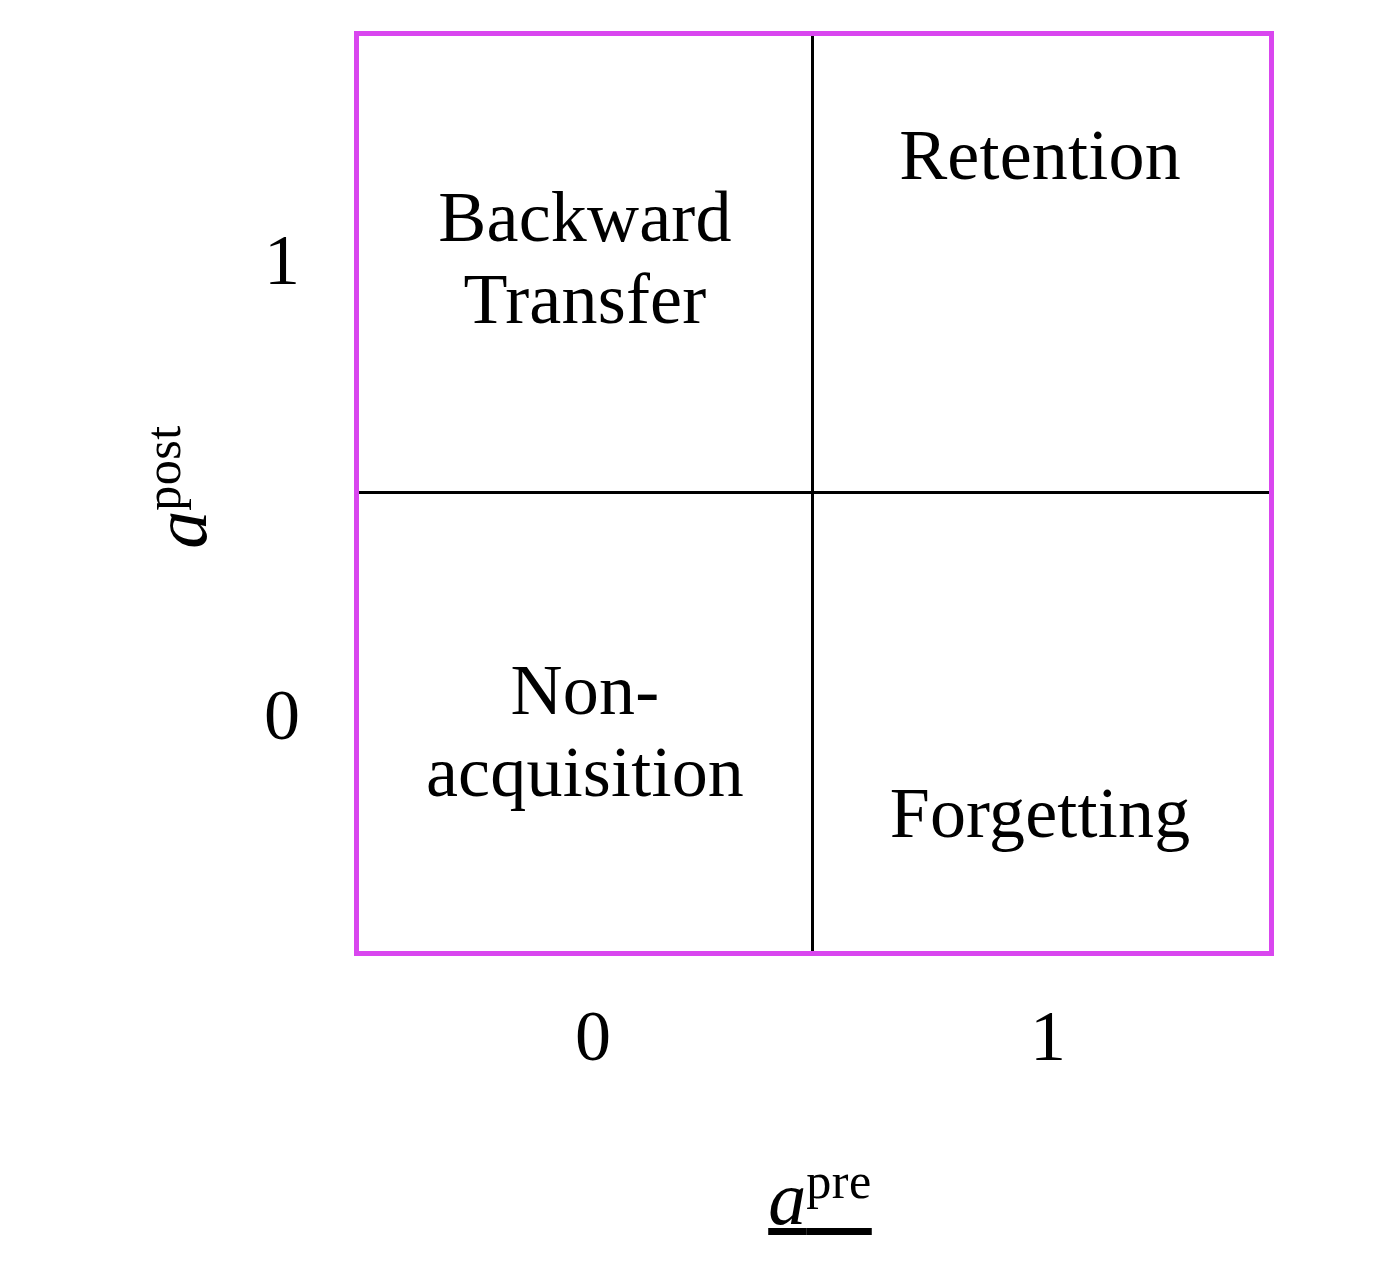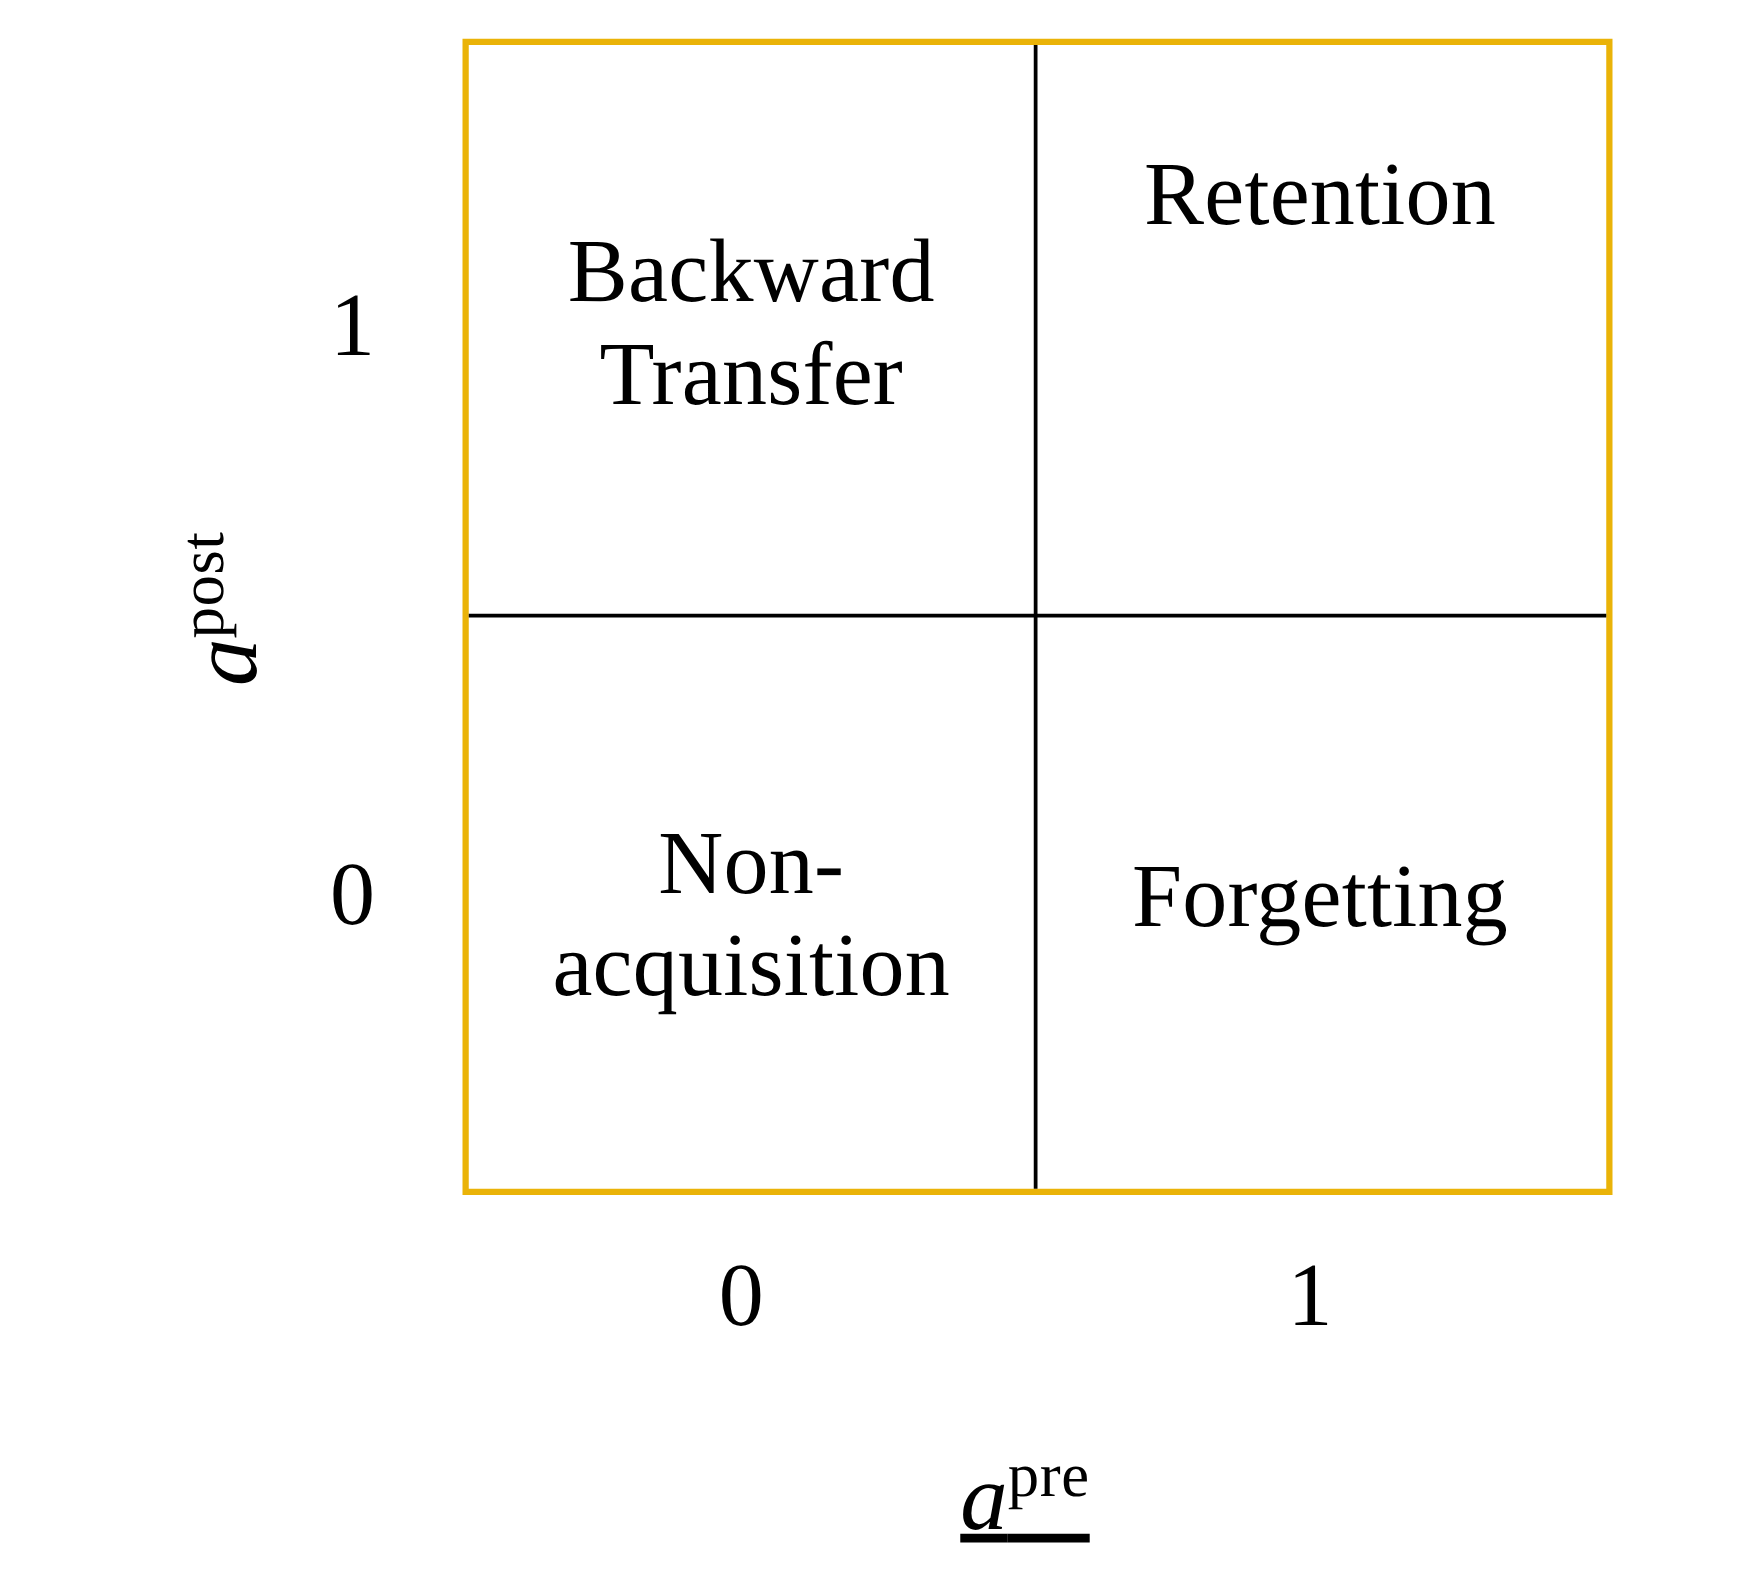--- a/index.html
+++ b/index.html
@@ -17,25 +17,25 @@
 
   #figure {
     position: relative;
     width: 1392px;
     height: 1276px;
   }
 
   
   .matrix-box {
     position: absolute;
-    left: 370px;
+    left: 354px;
     top: 31px;
     width: 910px;
     height: 915px;
-    border: 5px solid #eab308;
+    border: 5px solid #d946ef;
     box-sizing: content-box;
     background: #ffffff;
   }
 
   .divider-vertical {
     position: absolute;
     left: 452px;      
     top: 0;
     width: 3px;
     height: 915px;
@@ -55,21 +55,21 @@
     position: absolute;
     width: 452px;
     height: 455px;
     display: flex;
     align-items: flex-start;
     justify-content: center;
   }
   .quadrant.q-tl { left: 0px;   top: 0px;   }
   .quadrant.q-tr { left: 455px; top: 0px;   }
   .quadrant.q-bl { left: 0px;   top: 458px; margin-top: 15px; }
-  .quadrant.q-br { left: 455px; top: 458px; }
+  .quadrant.q-br { left: 455px; top: 458px; align-items: center; }
 
   .quadrant-label {
     font-size: 72px;
     line-height: 82px;
     text-align: center;
     white-space: pre-line;
     letter-spacing: 0.2px;
   }
   
   .q-tl .quadrant-label { margin-top: 140px; }

